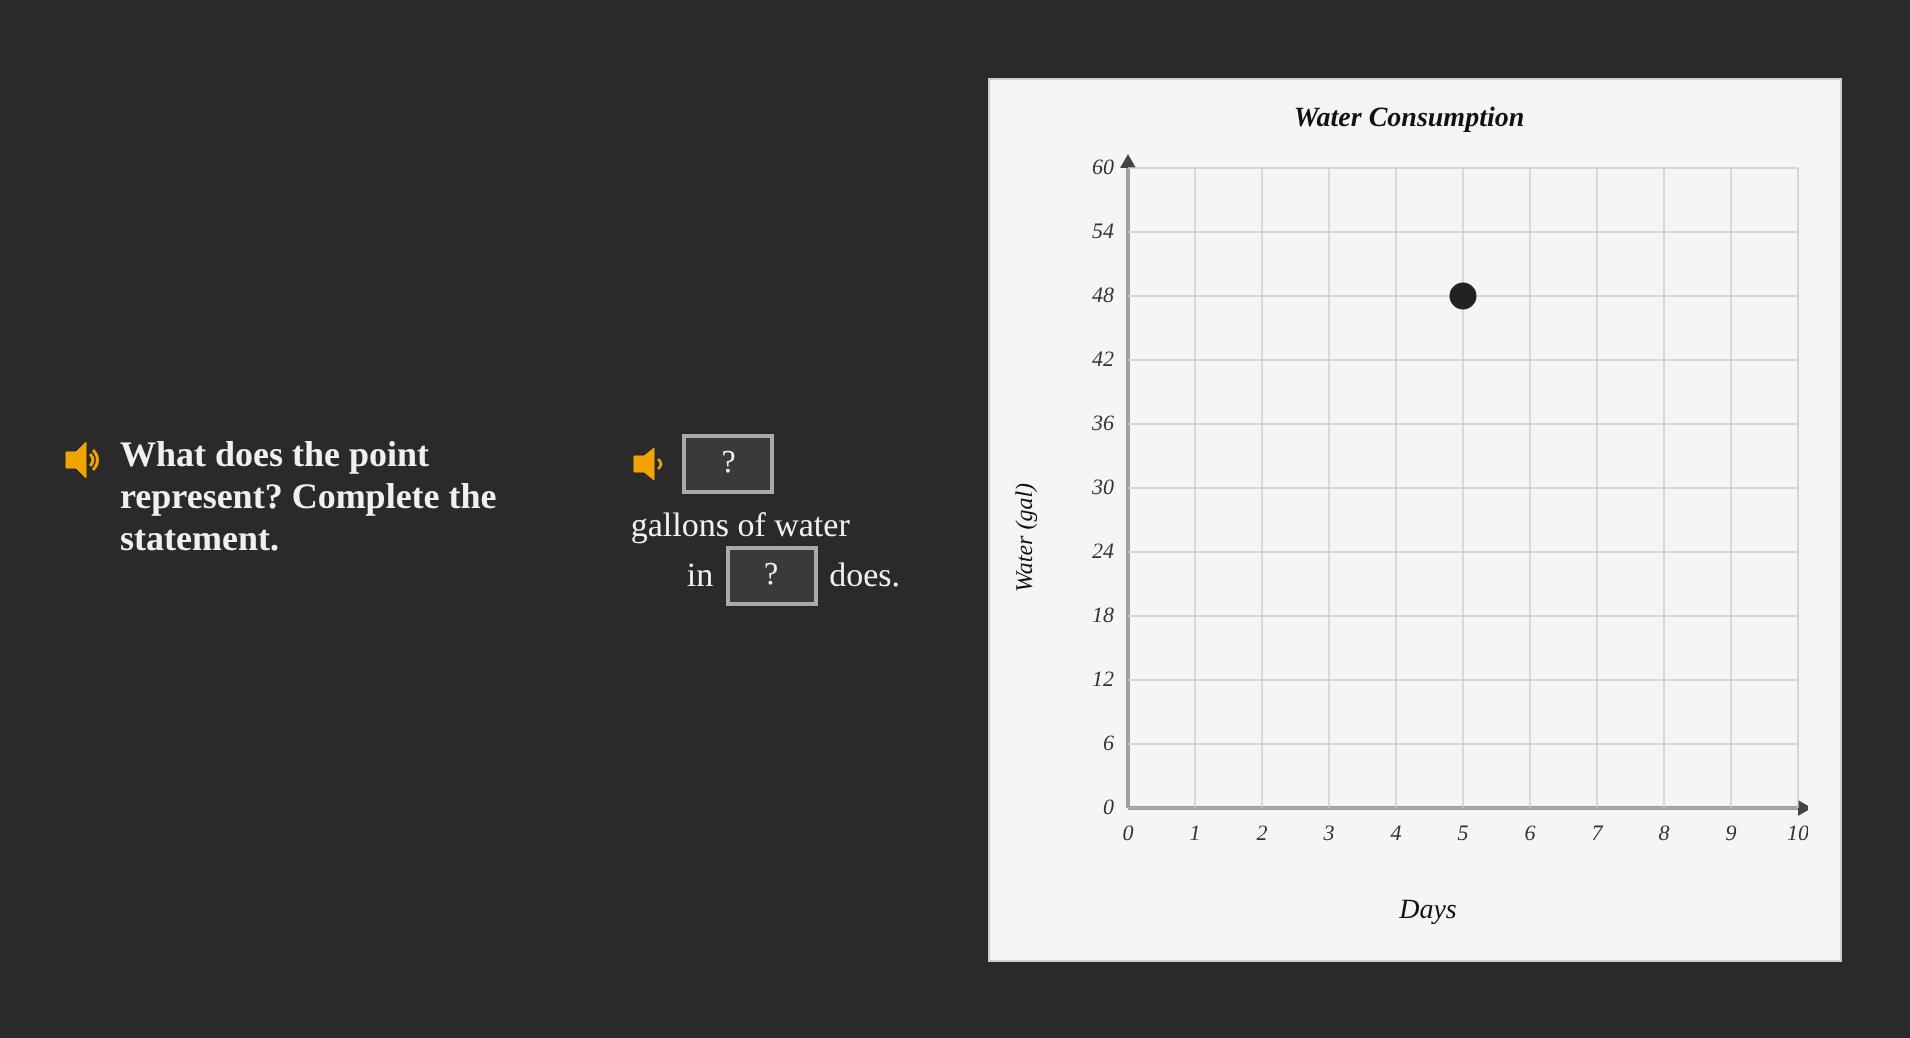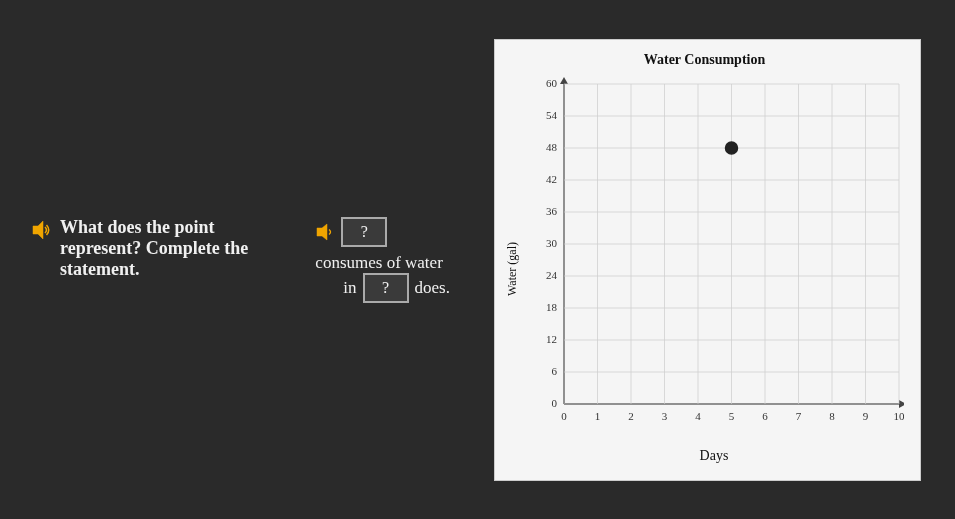--- a/index.html
+++ b/index.html
@@ -82,20 +82,21 @@
       font-size: 17px;
       margin-left: 28px;
     }
 
     
     .right-panel {
       flex: 1;
       display: flex;
       align-items: flex-start;
       justify-content: center;
+      font-style: italic;
     }
 
     .chart-wrapper {
       background: #f5f5f5;
       border: 1px solid #ccc;
       padding: 12px 16px 16px 10px;
       position: relative;
     }
 
     .chart-title {
@@ -160,21 +161,21 @@
       <div class="statement-row">
         <span class="speaker-icon-small">
           <svg viewBox="0 0 20 20" fill="none" xmlns="http://www.w3.org/2000/svg">
             <polygon points="2,6 7,6 12,2 12,18 7,14 2,14" fill="#f0a500" stroke="#f0a500" stroke-width="0.5"></polygon>
             <path d="M14 7.5 Q17 10 14 12.5" stroke="#f0a500" stroke-width="1.4" fill="none"></path>
           </svg>
         </span>
         <div class="input-box">
           <span>?</span>
         </div>
-        <span>consumes of water</span>
+        <span>gallons of water</span>
       </div>
 
       <div class="days-row">
         <span>in</span>
         <div class="input-box">
           <span>?</span>
         </div>
         <span>does.</span>
       </div>
     </div>

